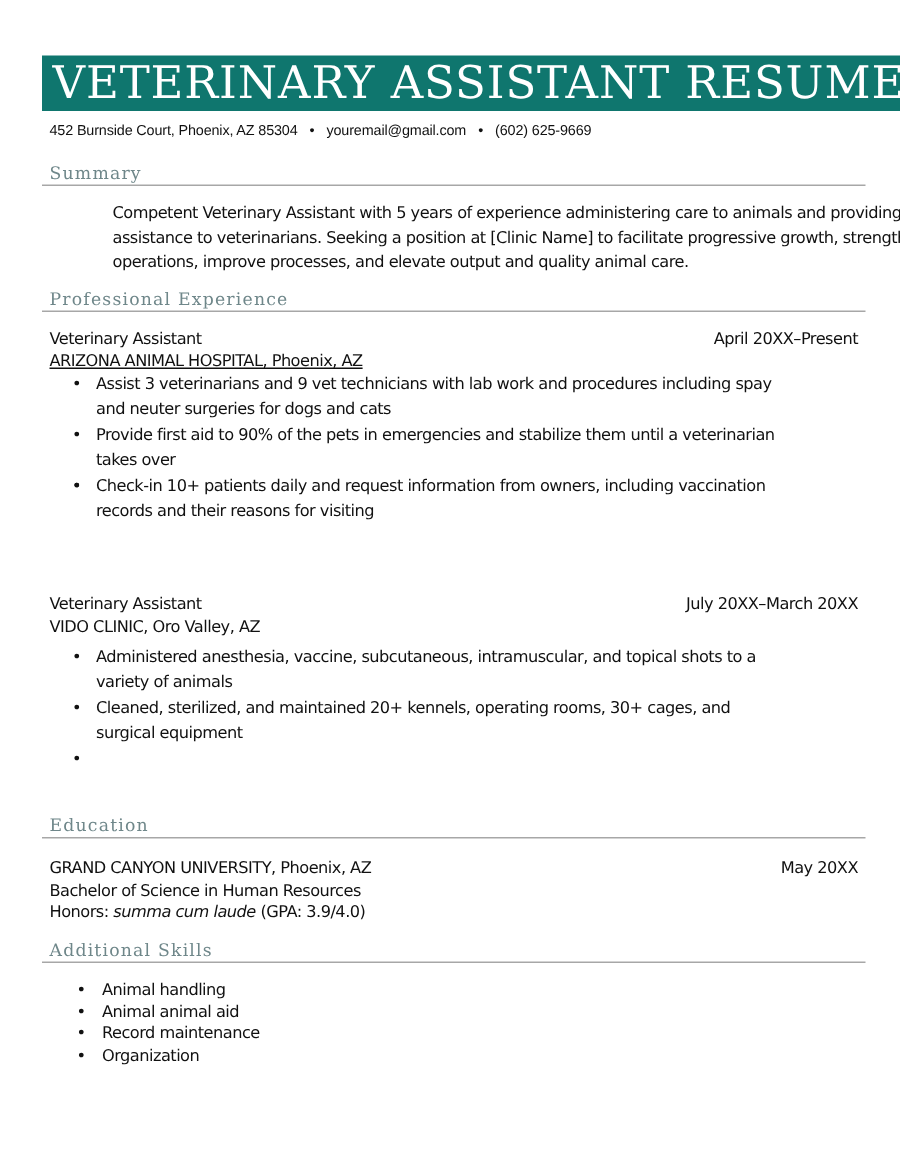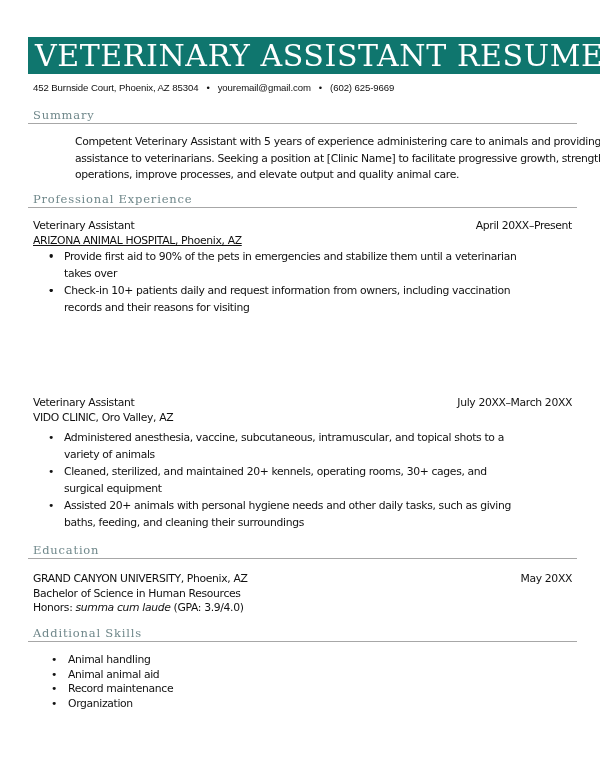--- a/index.html
+++ b/index.html
@@ -56,37 +56,37 @@
   </div>
 
   <div class="row" style="top:218px;">
     <span>Veterinary Assistant</span>
     <span class="right">April 20XX–Present</span>
   </div>
   <div class="row" style="top:233px;text-decoration:underline;">
     <span>ARIZONA ANIMAL HOSPITAL, Phoenix, AZ</span>
   </div>
   <ul class="bullets" style="top:248px;">
-    <li><span class="dot">•</span></li>
+    <li><span class="dot">•</span><span>Assist 3 veterinarians and 9 vet technicians with lab work and procedures including spay and neuter surgeries for dogs and cats</span></li>
     <li><span class="dot">•</span><span>Provide first aid to 90% of the pets in emergencies and stabilize them until a veterinarian takes over</span></li>
     <li><span class="dot">•</span></li>
     <li><span class="dot">•</span><span>Check-in 10+ patients daily and request information from owners, including vaccination records and their reasons for visiting</span></li>
   </ul>
 
   <div class="row" style="top:395px;">
     <span>Veterinary Assistant</span>
     <span class="right">July 20XX–March 20XX</span>
   </div>
   <div class="row" style="top:410px;">
     <span>VIDO CLINIC, Oro Valley, AZ</span>
   </div>
   <ul class="bullets" style="top:430px;">
     <li><span class="dot">•</span><span>Administered anesthesia, vaccine, subcutaneous, intramuscular, and topical shots to a variety of animals</span></li>
     <li><span class="dot">•</span><span>Cleaned, sterilized, and maintained 20+ kennels, operating rooms, 30+ cages, and surgical equipment</span></li>
-    <li><span class="dot">•</span><span>Assisted 20+ animals with personal hygiene needs and other daily tasks, such as giving baths, feeding, and cleaning their surroundings</span></li>
+    <li><span class="dot">•</span></li>
   </ul>
 
   <div class="section-head" style="top:542px;">
     <span>Education</span>
   </div>
   <div class="row" style="top:571px;">
     <span>GRAND CANYON UNIVERSITY, Phoenix, AZ</span>
     <span class="right">May 20XX</span>
   </div>
   <div class="row" style="top:586px;">

